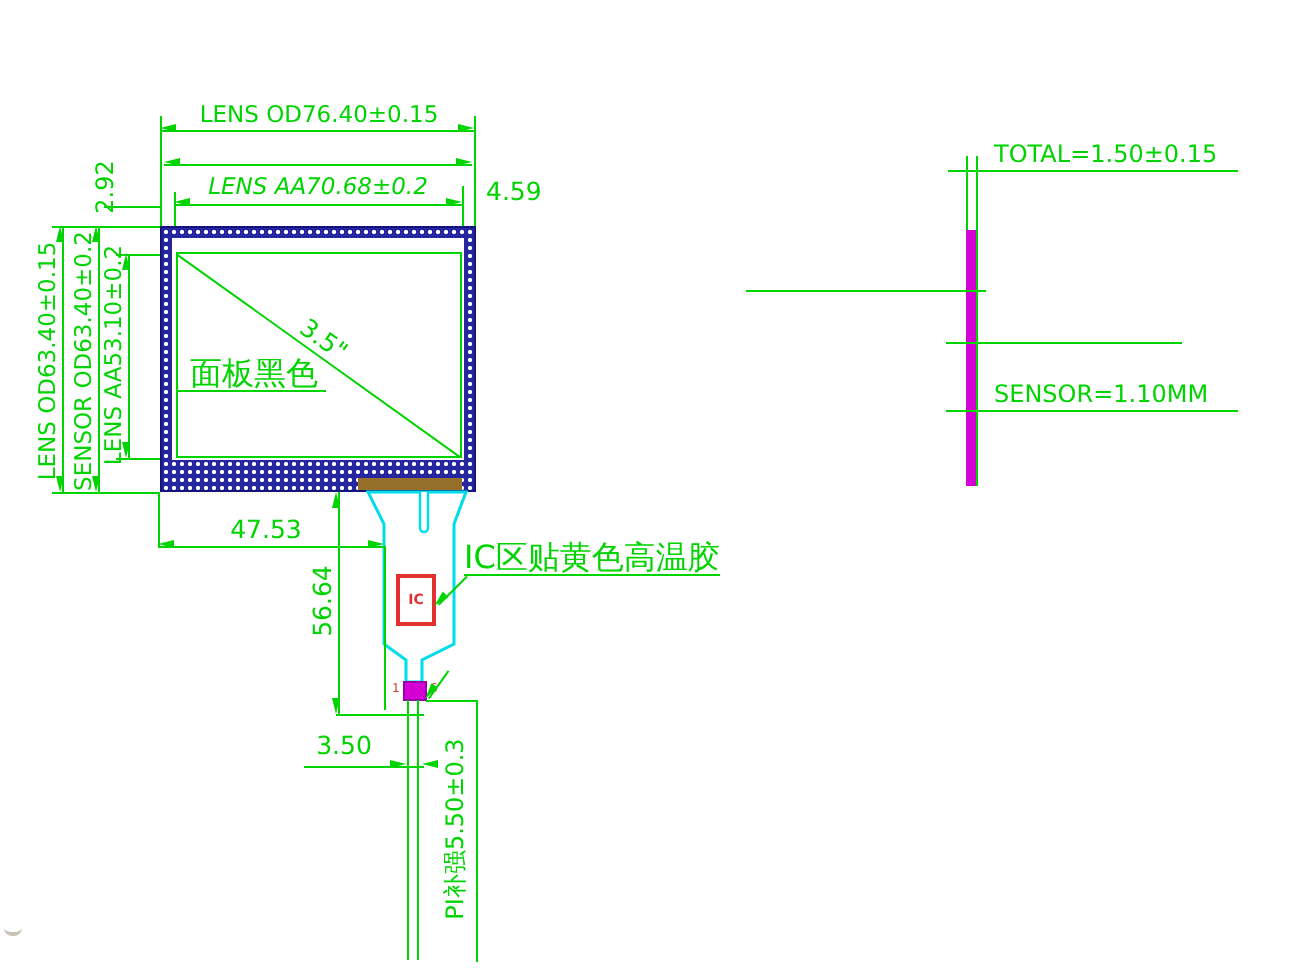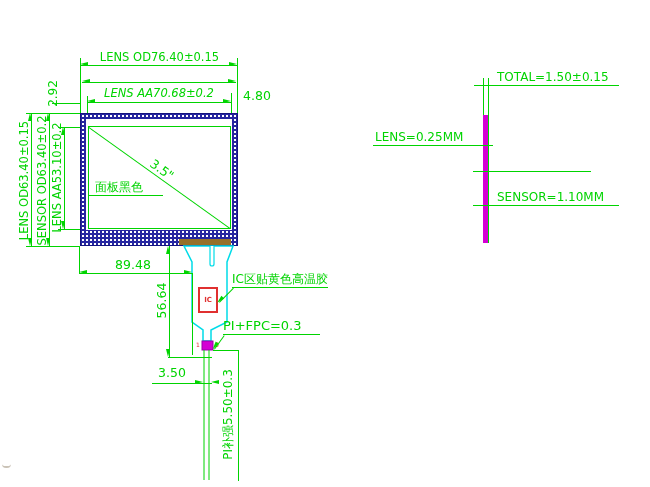--- a/index.html
+++ b/index.html
@@ -21,21 +21,21 @@
   .ar-r{border-width:2.5px 0 2.5px 8px;border-left-color:var(--g);}
   .ar-u{border-width:0 2.5px 8px 2.5px;border-bottom-color:var(--g);}
   .ar-d{border-width:8px 2.5px 0 2.5px;border-top-color:var(--g);}
   .panel-frame{position:absolute;left:80px;top:113px;width:158px;height:133px;
      background-color:var(--blue);
      background-image:radial-gradient(circle,#ffffff 0.9px,rgba(255,255,255,0) 1.2px);
      background-size:4px 4px;border:1px solid #14147e;box-sizing:border-box;}
   .panel-inner{position:absolute;left:86px;top:119px;width:146px;height:111px;background:#fff;}
   .panel-aa{position:absolute;left:88px;top:126px;width:143px;height:103px;
      border:1px solid var(--g);background:#fff;box-sizing:border-box;}
-  .note{position:absolute;color:var(--g);font-size:12px;line-height:16px;white-space:nowrap;
+  .note{position:absolute;color:var(--g);font-size:16px;line-height:16px;white-space:nowrap;
      border-bottom:1px solid var(--g);}
   .icbox{position:absolute;left:198px;top:287px;width:20px;height:26px;border:2px solid var(--r);
      box-sizing:border-box;display:flex;align-items:center;justify-content:center;
      color:var(--r);font-size:7px;font-weight:bold;background:#fff;}
   .pin{position:absolute;color:var(--r);font-size:6px;line-height:6px;}
   .brown-bar{position:absolute;left:179px;top:239px;width:52px;height:6px;background:var(--brown);}
   .mag-bar{position:absolute;left:483px;top:115px;width:5px;height:128px;background:var(--m);}
   .artifact{position:absolute;left:2px;top:461px;width:9px;height:5px;
      border-bottom:2px solid #b5aa9a;border-radius:0 0 4px 4px;opacity:.7;}
 </style>
@@ -56,21 +56,21 @@
   <div class="gtext ctr" style="left:87px;top:87px;width:144px;font-style:italic;">LENS AA70.68±0.2</div>
   <div class="hl" style="left:87px;top:102px;width:144px;"></div>
   <div class="ar ar-l" style="left:87px;top:99px;"></div>
   <div class="ar ar-r" style="left:223px;top:99px;"></div>
 
   <div class="vl" style="left:80px;top:58px;height:55px;"></div>
   <div class="vl" style="left:237px;top:58px;height:55px;"></div>
   <div class="vl" style="left:87px;top:96px;height:31px;"></div>
   <div class="vl" style="left:231px;top:93px;height:34px;"></div>
 
-  <div class="gtext" style="left:243px;top:89px;font-size:12.5px;">4.80</div>
+  <div class="gtext" style="left:243px;top:89px;font-size:12.5px;">4.59</div>
   <div class="gtext rot" style="left:36px;top:87px;width:34px;font-size:12px;">2.92</div>
   <div class="hl" style="left:52px;top:103px;width:28px;"></div>
 
   <div class="hl" style="left:26px;top:113px;width:54px;"></div>
   <div class="hl" style="left:26px;top:246px;width:54px;"></div>
   <div class="hl" style="left:58px;top:127px;width:29px;"></div>
   <div class="hl" style="left:58px;top:229px;width:29px;"></div>
 
   <div class="vl" style="left:31px;top:113px;height:133px;"></div>
   <div class="ar ar-u" style="left:28px;top:113px;"></div>
@@ -104,55 +104,53 @@
   </svg>
 
   <div class="icbox">IC</div>
   <div class="pin" style="left:196px;top:342px;">1</div>
   <div class="pin" style="left:215px;top:342px;">6</div>
 
   <div class="vl" style="left:79px;top:246px;height:27px;"></div>
   <div class="hl" style="left:79px;top:273px;width:113px;"></div>
   <div class="ar ar-l" style="left:79px;top:270px;"></div>
   <div class="ar ar-r" style="left:184px;top:270px;"></div>
-  <div class="gtext ctr" style="left:103px;top:258px;width:60px;font-size:12.5px;">89.48</div>
+  <div class="gtext ctr" style="left:103px;top:258px;width:60px;font-size:12.5px;">47.53</div>
   <div class="vl" style="left:192px;top:273px;height:82px;"></div>
 
   <div class="vl" style="left:169px;top:246px;height:111px;"></div>
   <div class="ar ar-u" style="left:166px;top:246px;"></div>
   <div class="ar ar-d" style="left:166px;top:349px;"></div>
   <div class="gtext rot" style="left:121px;top:294px;width:80px;font-size:12.5px;">56.64</div>
 
   <div class="hl" style="left:168px;top:357px;width:44px;"></div>
   <div class="hl" style="left:152px;top:383px;width:60px;"></div>
   <div class="ar ar-r" style="left:195px;top:380px;"></div>
   <div class="ar ar-l" style="left:211px;top:380px;"></div>
   <div class="gtext ctr" style="left:150px;top:366px;width:44px;font-size:12.5px;">3.50</div>
 
   <div class="note" style="left:232px;top:271px;">IC区贴黄色高温胶</div>
   <div class="hl rotd" style="left:219px;top:302px;width:20px;transform:rotate(-45deg);"></div>
   <div class="ar ar-l" style="left:216px;top:298px;transform:rotate(-45deg);"></div>
 
-  <div class="note" style="left:223px;top:318px;width:97px;font-size:13px;">PI+FPC=0.3</div>
   <div class="hl rotd" style="left:214px;top:349px;width:17px;transform:rotate(-54.5deg);"></div>
   <div class="ar ar-l" style="left:211px;top:344px;transform:rotate(-54.5deg);"></div>
 
   <div class="hl" style="left:213px;top:350px;width:25px;"></div>
   <div class="vl" style="left:238px;top:350px;height:131px;"></div>
   <div class="gtext rot" style="left:161px;top:408px;width:134px;font-size:12px;">PI补强5.50±0.3</div>
 
   <div class="vl" style="left:483px;top:78px;height:165px;"></div>
   <div class="vl" style="left:488px;top:78px;height:165px;"></div>
   <div class="mag-bar"></div>
 
   <div class="hl" style="left:474px;top:85px;width:145px;"></div>
   <div class="gtext big" style="left:497px;top:70px;">TOTAL=1.50±0.15</div>
 
   <div class="hl" style="left:373px;top:145px;width:120px;"></div>
-  <div class="gtext big" style="left:375px;top:130px;">LENS=0.25MM</div>
 
   <div class="hl" style="left:473px;top:171px;width:118px;"></div>
 
   <div class="hl" style="left:473px;top:205px;width:146px;"></div>
   <div class="gtext big" style="left:497px;top:190px;">SENSOR=1.10MM</div>
 
   <div class="artifact"></div>
 
 </div>
 

